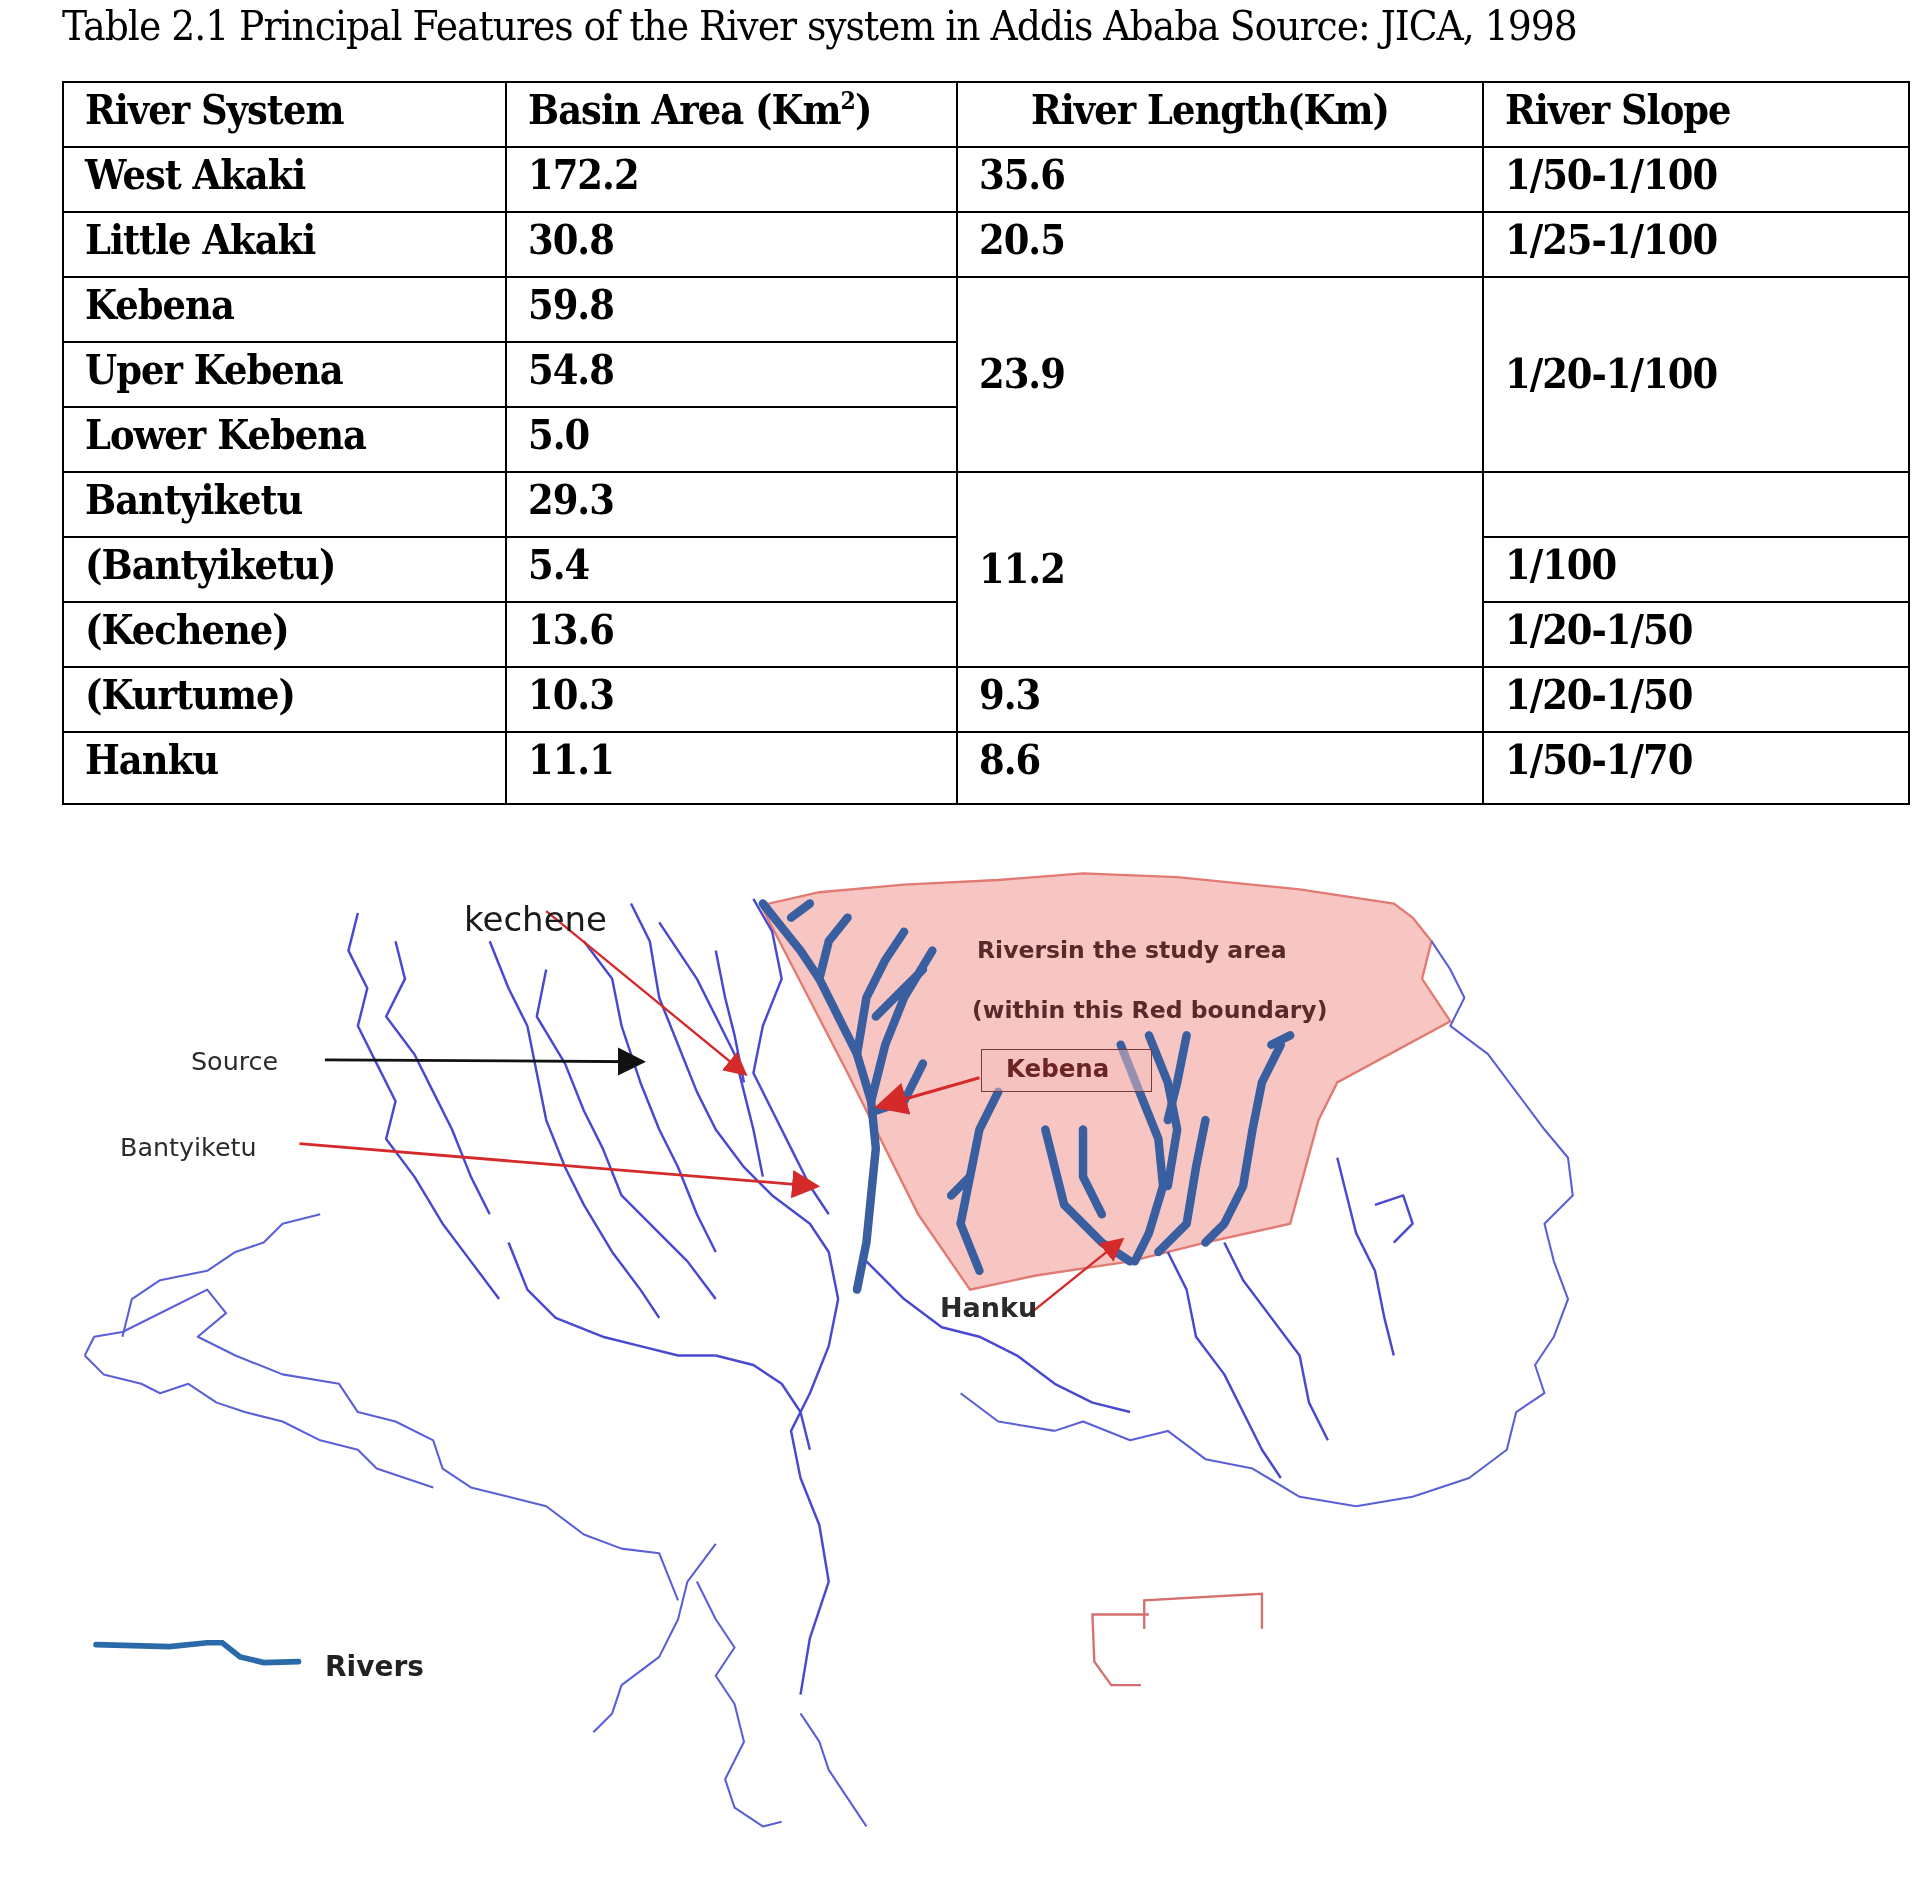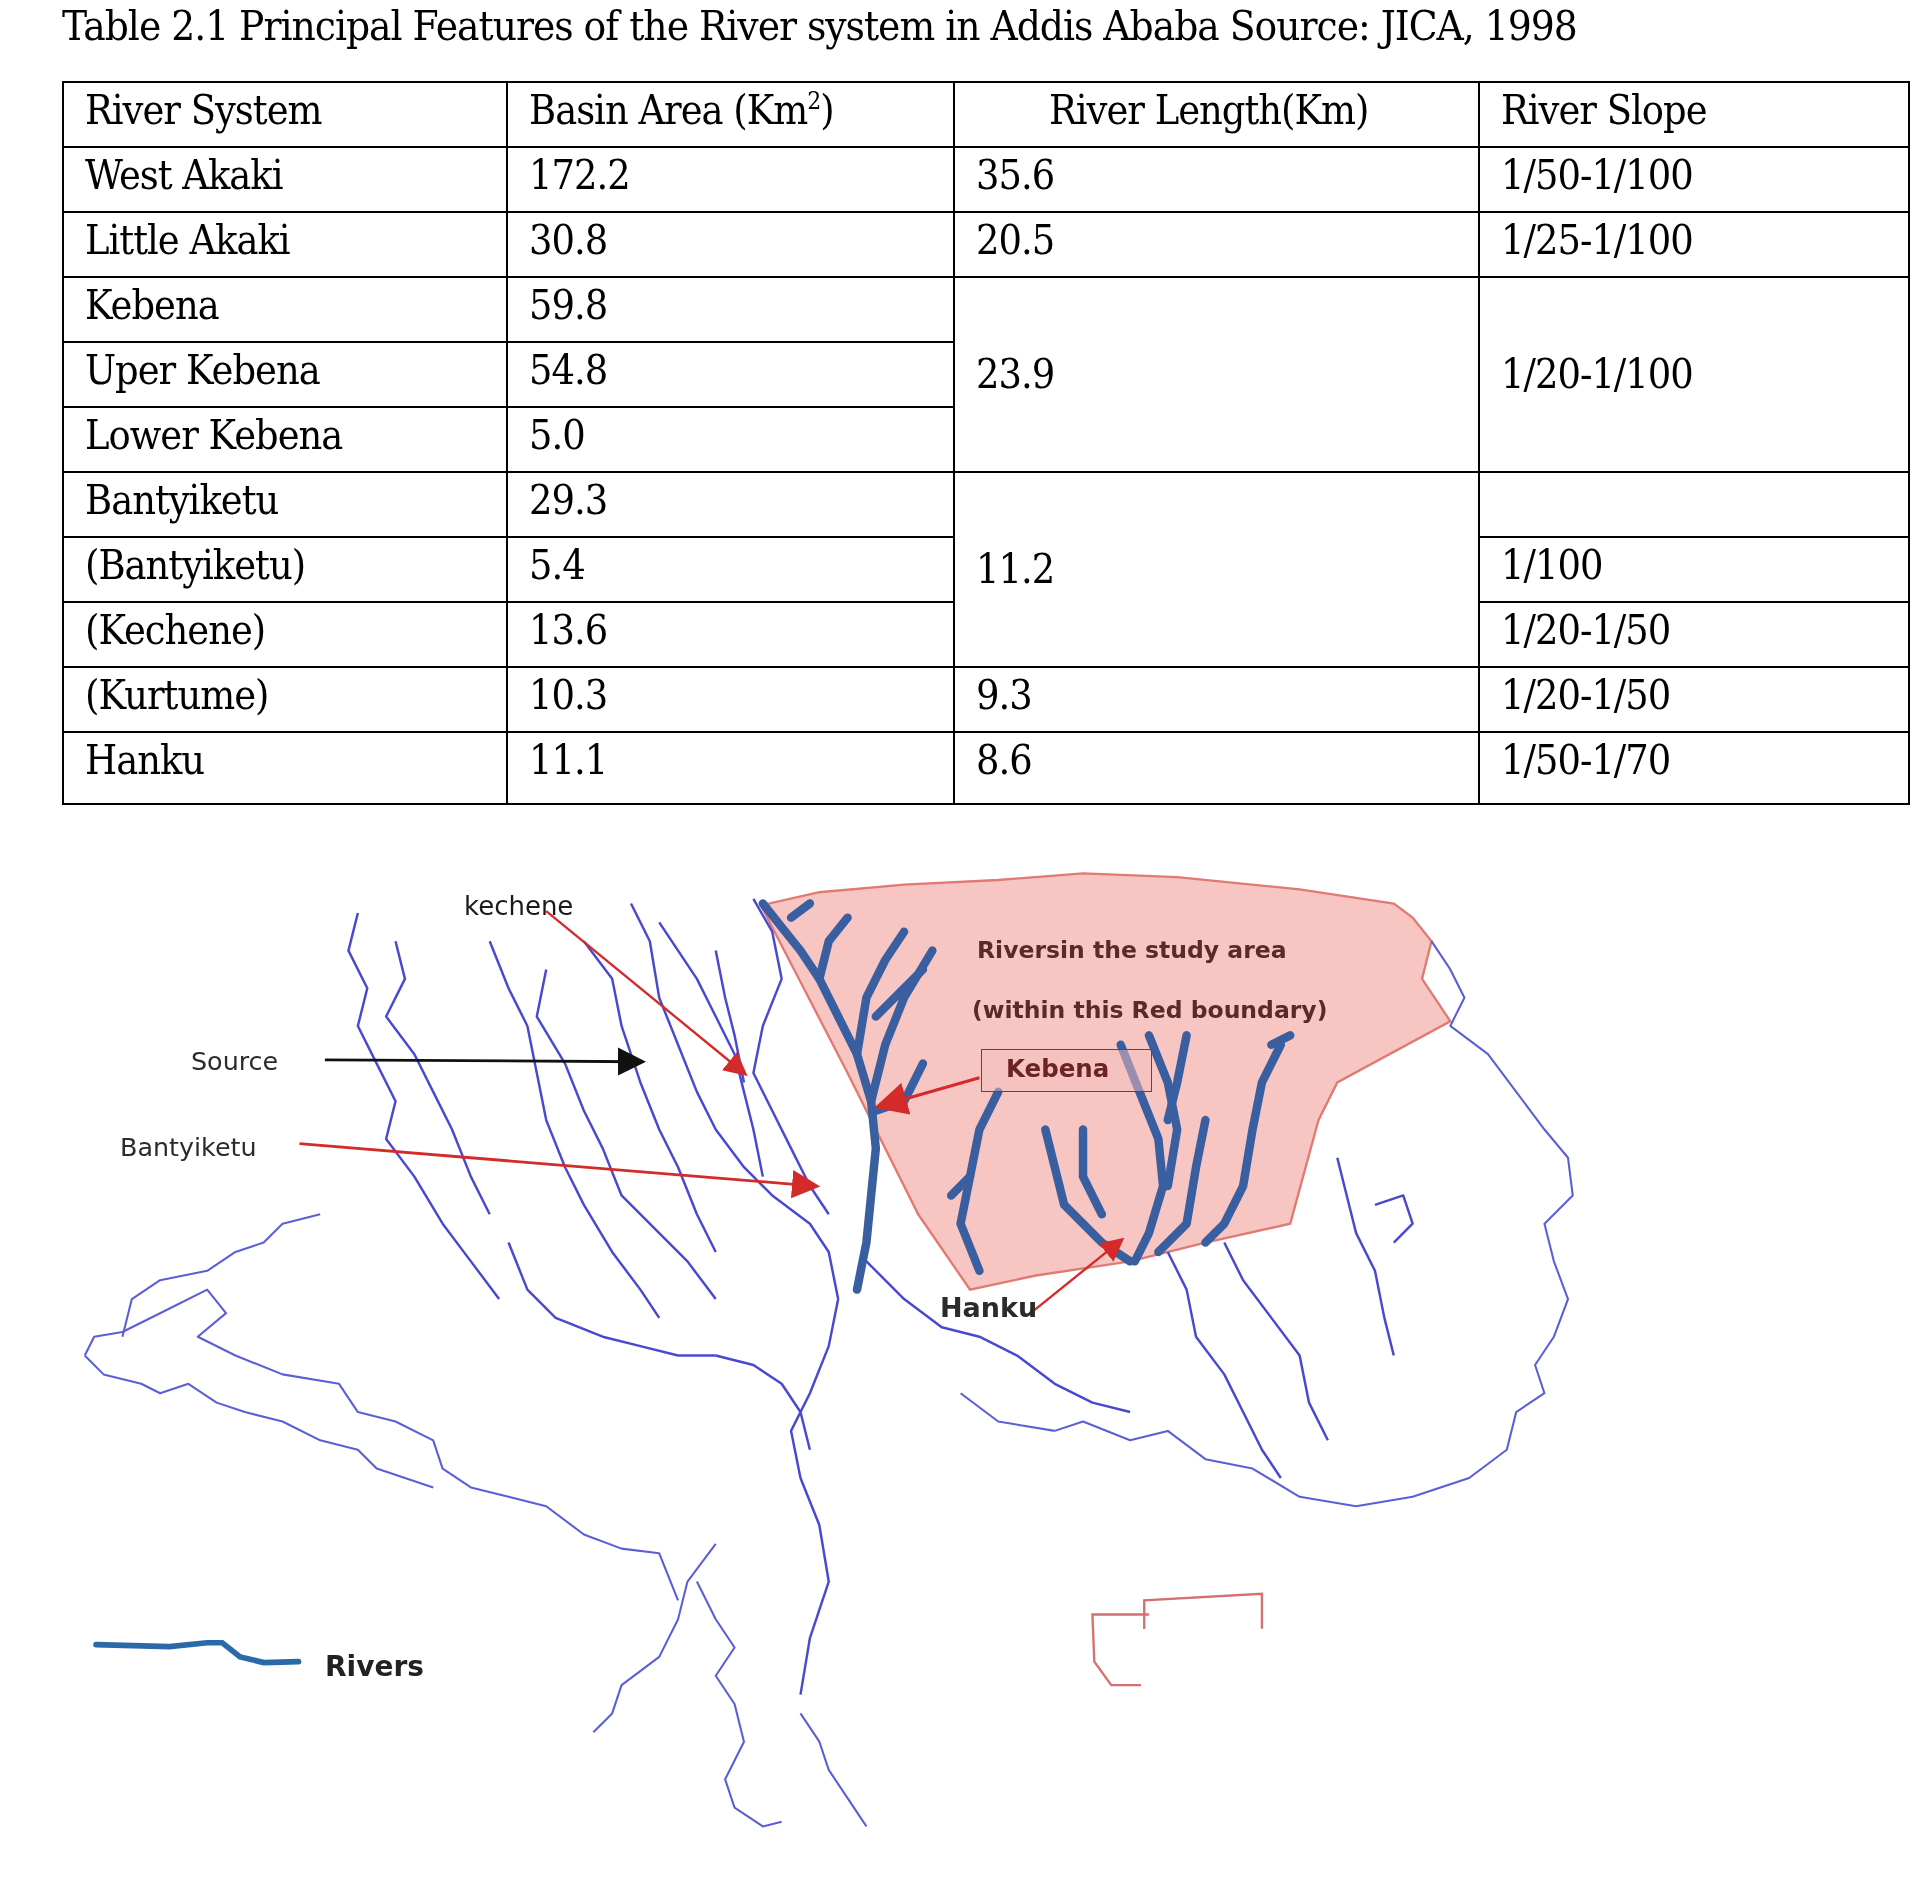--- a/index.html
+++ b/index.html
@@ -2,21 +2,21 @@
 <html style="font-size:15px"><head>
 <meta charset="utf-8">
 <style>
   html, body { margin: 0; padding: 0; background: #ffffff; }
   body { width: 1924px; height: 1898px; position: relative; overflow: hidden;
          font-family: "DejaVu Serif", "Liberation Serif", serif; color: #000; }
   .caption { position: absolute; left: 62px; top: 0px; font-size: 41px; line-height: 53px;
              letter-spacing: -1.1px; transform: scaleX(0.92); transform-origin: left top; white-space: nowrap; }
   table.rivers { position: absolute; left: 62px; top: 81px; width: 1848px; border-collapse: collapse; }
   table.rivers td { border: 2.4px solid #000; font-size: 41px; letter-spacing: -1.1px;
-                    padding: 0 2px 0 21px; vertical-align: top; height: 65px; box-sizing: border-box; white-space: nowrap; }
+                    padding: 0 2px 0 21px; vertical-align: top; height: 65px; box-sizing: border-box; white-space: nowrap; font-weight: bold; }
   table.rivers td.mid { vertical-align: middle; }
   table.rivers td span { display: inline-block; transform: scaleX(0.9); transform-origin: left top; line-height: 55px; }
   sup { font-size: 24.5px; line-height: 0; }
   .col1 { width: 465px; } .col2 { width: 461px; margin-top: 12px; } .col3 { width: 548px; text-align: center; } .col4 { width: 458px; }
   .map { position: absolute; left: 0; top: 847px; width: 1924px; height: 1051px; }
   .maplabel { position: absolute; font-family: "DejaVu Sans", "Liberation Sans", sans-serif;
               font-weight: bold; color: #2b2b2b; white-space: nowrap; }
   .kebena-box { position: absolute; border: 1.9px solid #7a3a3a; background: rgba(245,190,190,0.5); }
   .cover { position: absolute; background: #fff; }
 </style>
@@ -163,21 +163,21 @@
 
     <path d="M1220,1715 L1160,1715 L1162,1765 L1180,1790 L1215,1790 L1215,1700 L1340,1693 L1340,1730" fill="none" stroke="#d47070" stroke-width="2.5"></path>
 
     <path d="M102,1747 L180,1749 L220,1745 L236,1745 L255,1760 L280,1766 L317,1765" fill="none" stroke="#2a6aa8" stroke-width="6" stroke-linecap="round"></path>
   </svg>
 
   
   <div class="cover" style="left:1141px; top:782px; width:188px; height:160px;"></div>
 
   
-  <div class="maplabel" style="left:464px; top:44px; font-size:26px; font-weight:normal; color:#1a1a1a;">kechene</div>
+  <div class="maplabel" style="left:464px; top:52px; font-size:34px; font-weight:normal; color:#1a1a1a;">kechene</div>
   <div class="maplabel" style="left:191px; top:199px; font-size:25.4px; font-weight:normal;">Source</div>
   <div class="maplabel" style="left:120px; top:285px; font-size:25.4px; font-weight:normal;">Bantyiketu</div>
   <div class="maplabel" style="left:977px; top:89px; font-size:23.5px; color:#5a2a2a;">Riversin the study area</div>
   <div class="maplabel" style="left:972px; top:149px; font-size:23.5px; color:#5a2a2a;">(within this Red boundary)</div>
   <div class="kebena-box" style="left:981px; top:1050px; width:169px; height:41px; top:202px;"></div>
   <div class="maplabel" style="left:1006px; top:207px; font-size:24.5px; color:#6a2424;">Kebena</div>
   <div class="maplabel" style="left:940px; top:445px; font-size:27px;">Hanku</div>
   <div class="maplabel" style="left:325px; top:803px; font-size:28px; color:#222;">Rivers</div>
 </div>
 

